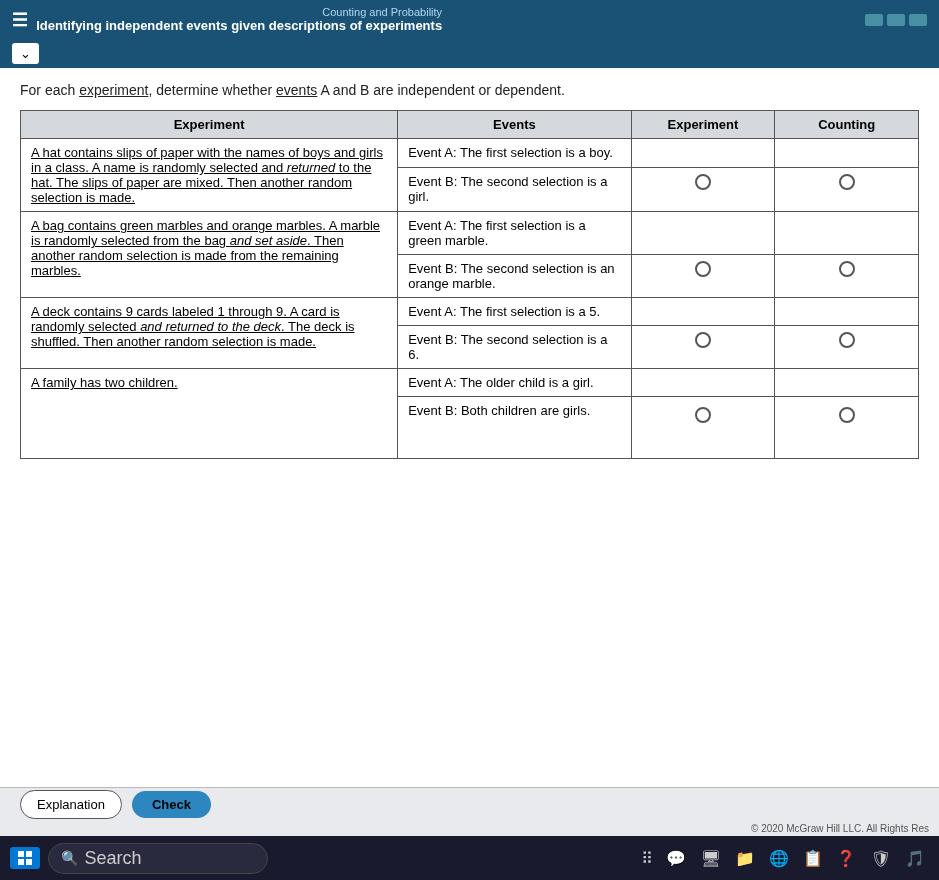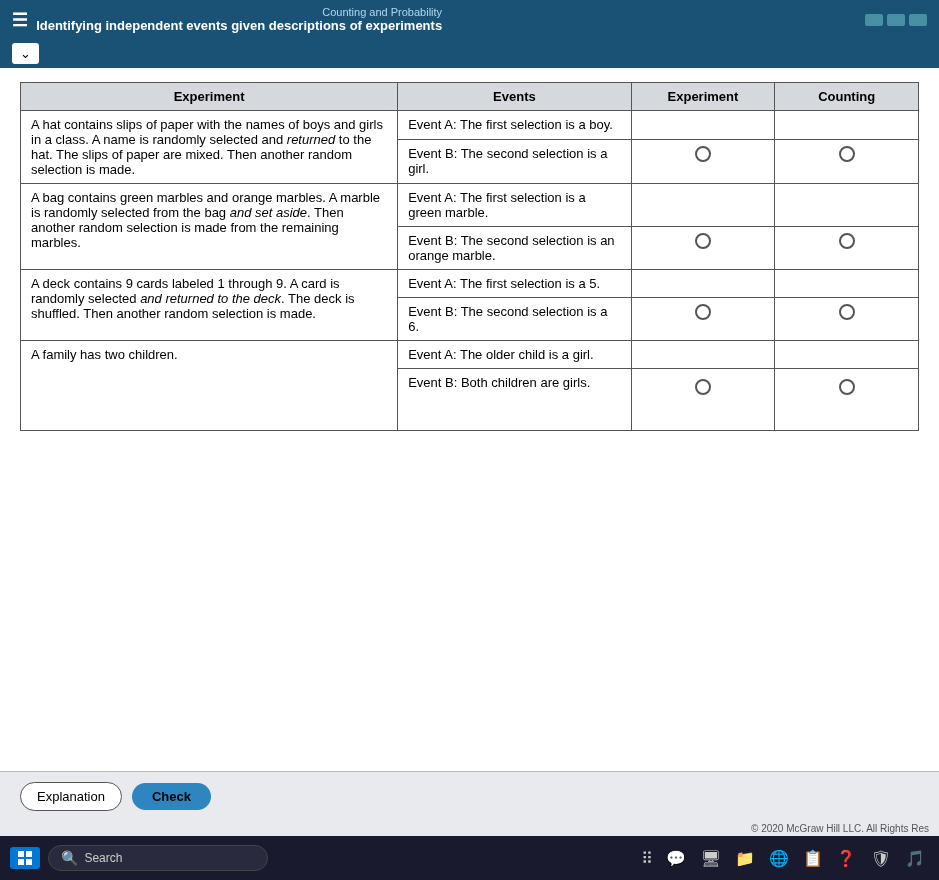--- a/index.html
+++ b/index.html
@@ -117,31 +117,32 @@
       height: 16px;
       border-radius: 50%;
       border: 2px solid #555;
       cursor: pointer;
       background: white;
     }
 
     .experiment-cell {
       vertical-align: top;
       padding: 8px 10px;
+      text-decoration: underline;
     }
     .event-cell {
       vertical-align: top;
       padding: 6px 8px;
     }
 
     
     .bottom-bar {
       background: #e8eaed;
       border-top: 1px solid #bbb;
-      padding: 10px 20px;
+      padding: 2px 20px;
       display: flex;
       gap: 10px;
       align-items: center;
     }
     .btn-explanation {
       background: white;
       border: 1.5px solid #555;
       padding: 6px 16px;
       border-radius: 20px;
       font-size: 13px;
@@ -206,21 +207,21 @@
       gap: 6px;
       flex: 0 0 220px;
       cursor: pointer;
     }
     .taskbar-search-icon {
       color: #aaa;
       font-size: 14px;
     }
     .taskbar-search-text {
       color: #ccc;
-      font-size: 12px;
+      font-size: 18px;
     }
     .taskbar-icons {
       margin-left: auto;
       display: flex;
       align-items: center;
       gap: 6px;
     }
     .taskbar-icon {
       color: #ccc;
       font-size: 16px;
@@ -244,20 +245,23 @@
     <div class="window-btn"></div>
     <div class="window-btn"></div>
   </div>
 </div>
 
 <div class="dropdown-row">
   <button class="dropdown-btn">⌄</button>
 </div>
 
 <div class="main-content">
+  <p class="instruction">
+    For each <u>experiment</u>, determine whether <u>events</u> A and B are independent or dependent.
+  </p>
 
   <table class="experiment-table">
     <thead>
       <tr>
         <th class="col-experiment">Experiment</th>
         <th class="col-events">Events</th>
         <th class="col-independent">Experiment</th>
         <th class="col-dependent">Counting</th>
       </tr>
     </thead>

